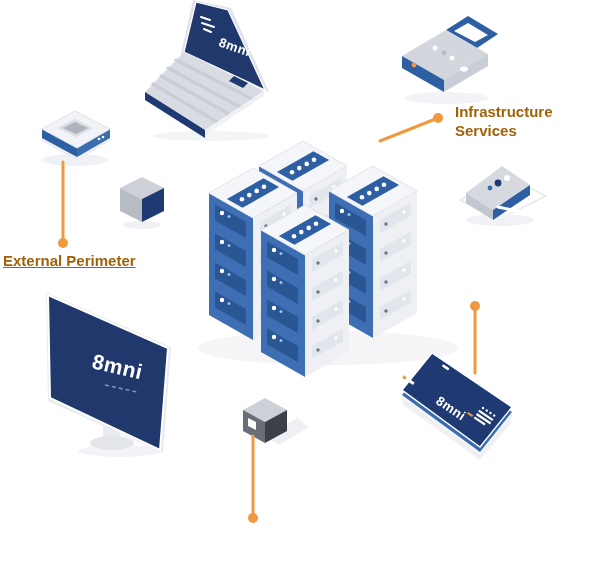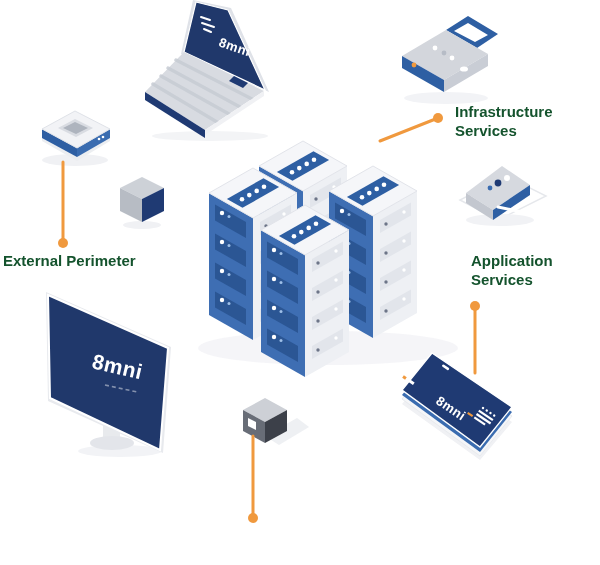--- a/index.html
+++ b/index.html
@@ -1,20 +1,20 @@
 <!DOCTYPE html>
 <html><head>
 <meta charset="utf-8">
 <style>
   html,body{margin:0;padding:0;background:#fff;}
   .stage{position:relative;width:600px;height:565px;background:#fff;overflow:hidden;
          font-family:"Liberation Sans",sans-serif;}
   .abs{position:absolute;}
-  .label{position:absolute;font:700 15px/1.25 "Liberation Sans",sans-serif;color:#14532d;}
-  .nowrap{white-space:nowrap;}
+  .label{position:absolute;font:700 15px/1.25 "Liberation Sans",sans-serif;color:#a16207;}
+  .nowrap{white-space:nowrap;text-decoration:underline;}
   svg{display:block;overflow:visible;}
   .logo{font-family:"Liberation Sans",sans-serif;font-weight:bold;fill:#ffffff;letter-spacing:.5px;}
 </style>
 </head>
 <body>
 
 <div class="stage">
 
   <svg class="abs" style="left:140px;top:0px" width="165" height="142" viewBox="0 0 165 142">
     <ellipse cx="70" cy="136" rx="58" ry="5" fill="#f3f4f6"></ellipse>
@@ -203,16 +203,15 @@
 
   <svg class="abs" style="left:241px;top:430px" width="24" height="95" viewBox="0 0 24 95">
     <line x1="12" y1="6" x2="12" y2="88" stroke="#f0993e" stroke-width="3" stroke-linecap="round"></line>
     <circle cx="12" cy="88" r="5" fill="#f0993e"></circle>
   </svg>
 
   <div class="label nowrap" style="left:3px;top:252px;">External Perimeter</div>
 
   <div class="label" style="left:455px;top:103px;width:112px;">Infrastructure Services</div>
 
-  <div class="label" style="left:471px;top:252px;width:96px;">Application Services</div>
 
 
 </div>
 
 </body></html>

